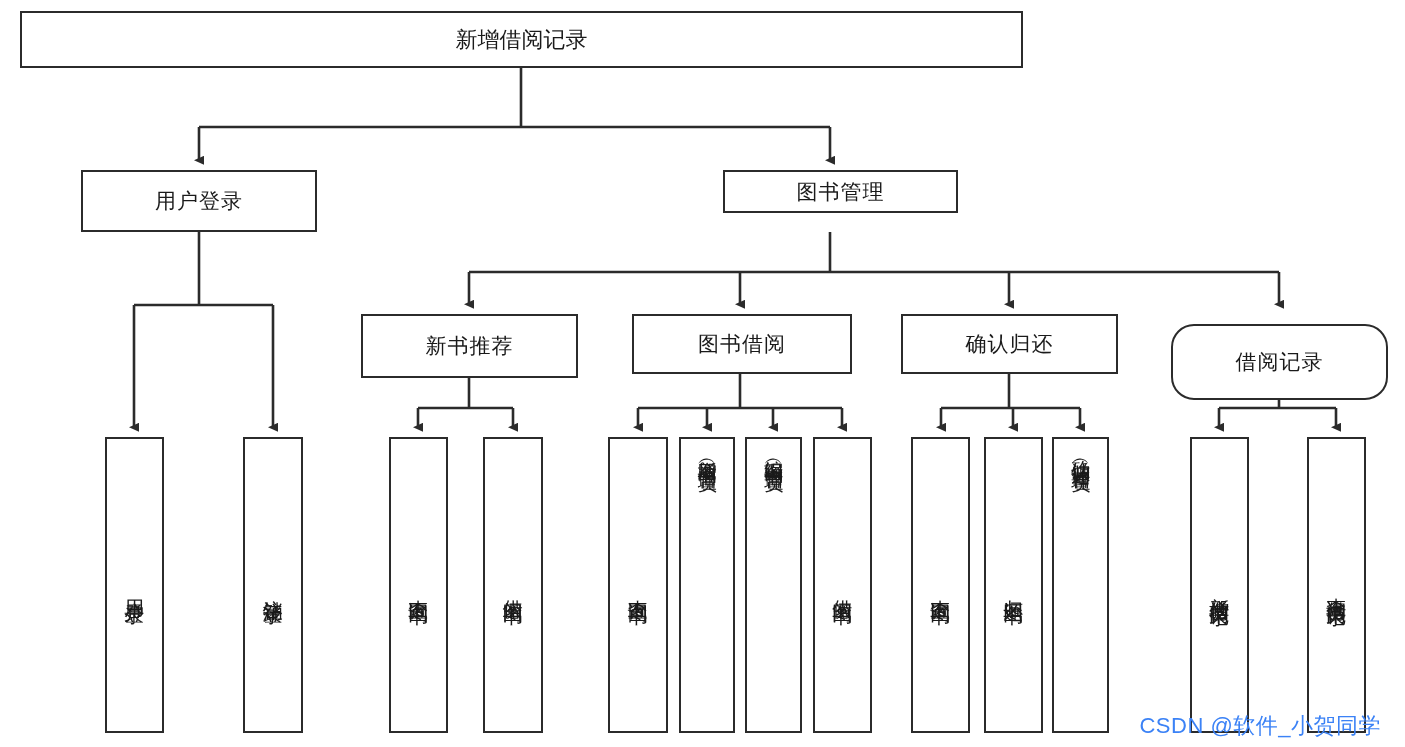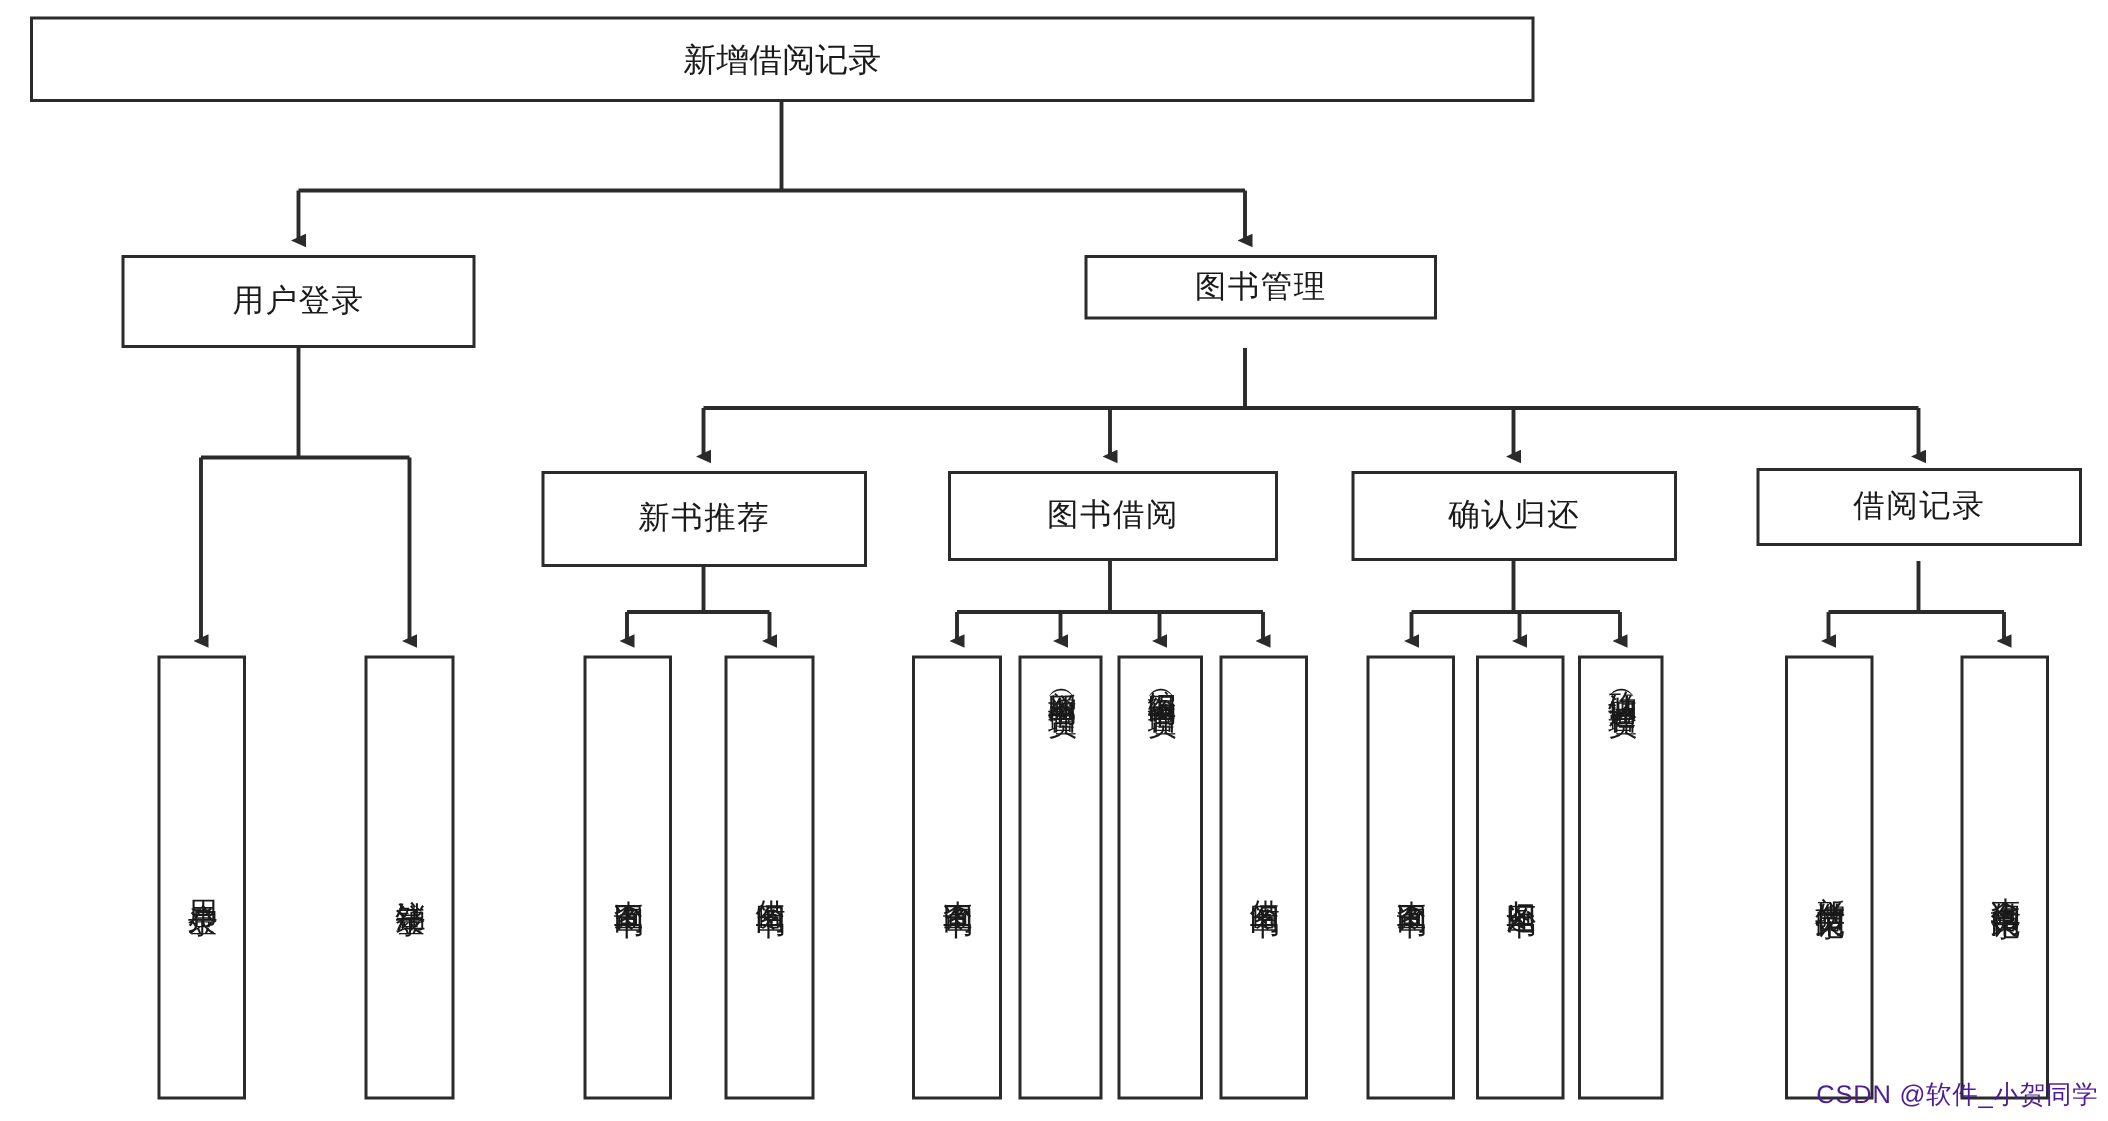--- a/index.html
+++ b/index.html
@@ -64,24 +64,24 @@
   }
   .leaf-inner {
     width: 100%;
     height: 100%;
     display: flex;
     align-items: center;
     justify-content: center;
   }
   #watermark {
     position: absolute;
-    right: 6px;
+    right: 24px;
     bottom: 6px;
-    font-size: 17px;
-    color: #4c1d95;
+    font-size: 22px;
+    color: #3b82f6;
     letter-spacing: 0.5px;
     user-select: none;
   }
 </style>
 </head>
 <body>
 
 <div id="canvas">
 
   <svg id="edges" viewBox="0 0 1405 747">
@@ -147,21 +147,21 @@
 
   <div class="node h" style="left:361px; top:314px; width:217px; height:64px;">
     <span>新书推荐</span>
   </div>
   <div class="node h" style="left:632px; top:314px; width:220px; height:60px;">
     <span>图书借阅</span>
   </div>
   <div class="node h" style="left:901px; top:314px; width:217px; height:60px;">
     <span>确认归还</span>
   </div>
-  <div class="node h" style="left:1171px; top:312px; width:217px; height:52px;">
+  <div class="node h" style="left:1171px; top:324px; width:217px; height:76px;border-radius:23px;">
     <span>借阅记录</span>
   </div>
 
   <div class="node leaf" style="left:105px; top:437px; width:59px; height:296px;">
     <div class="leaf-inner">
       <span class="vtext">用户登录</span>
     </div>
   </div>
   <div class="node leaf" style="left:243px; top:437px; width:60px; height:296px;">
     <div class="leaf-inner">

